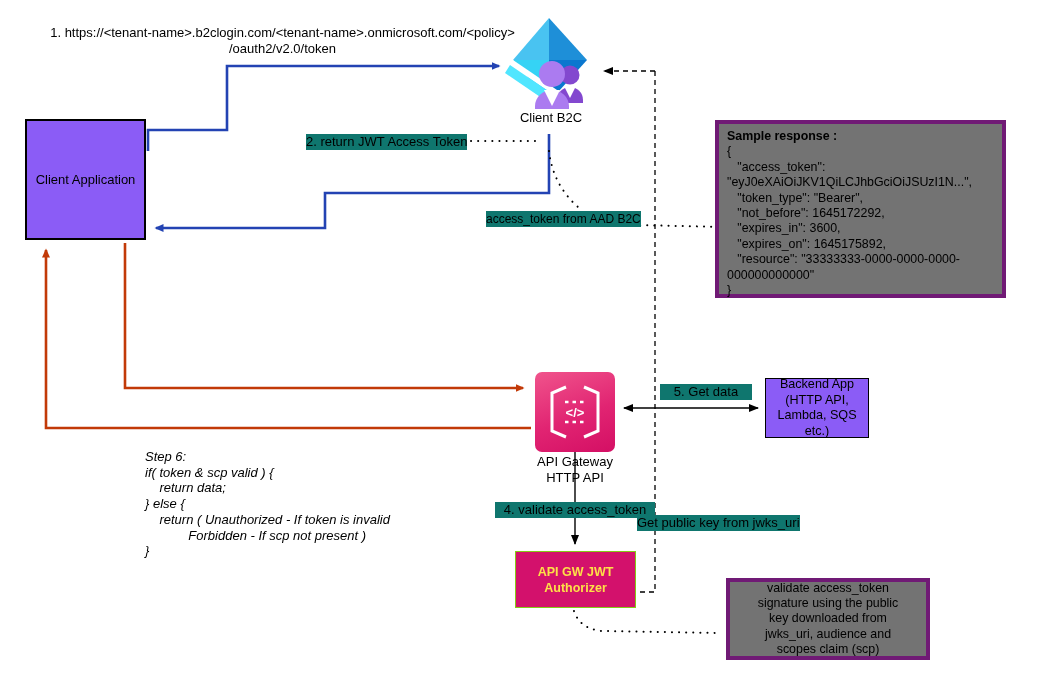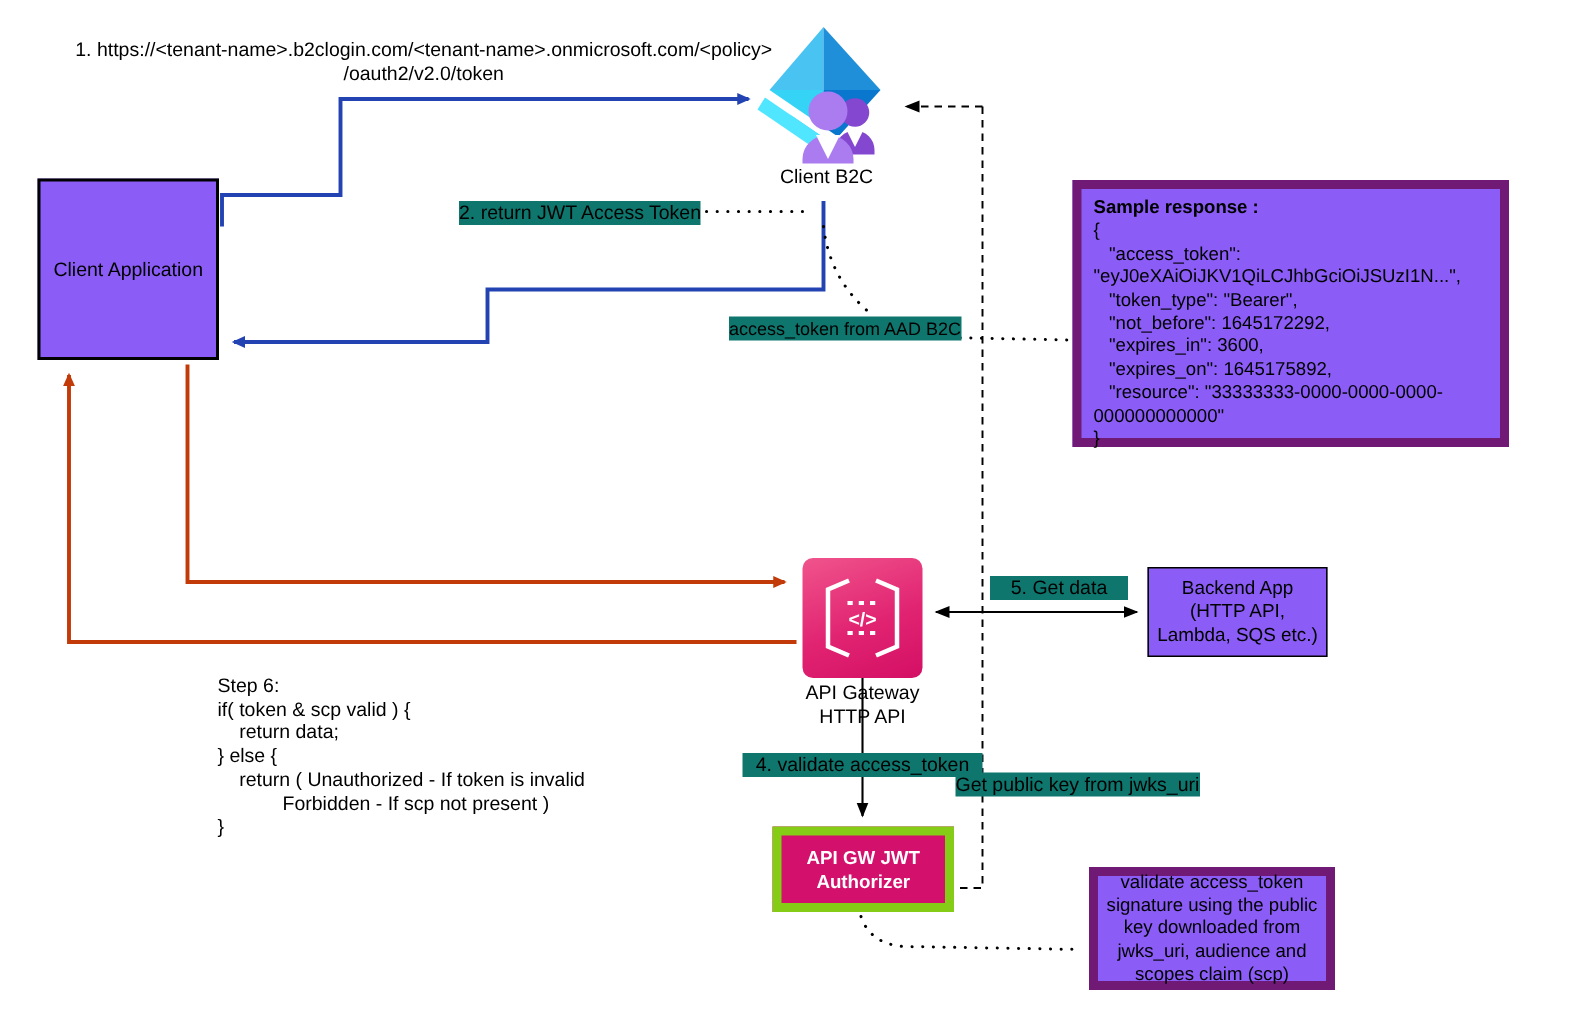--- a/index.html
+++ b/index.html
@@ -7,29 +7,29 @@
     position:relative;width:1047px;height:684px;background:#ffffff;overflow:hidden;
     font-family:"Liberation Sans","DejaVu Sans",sans-serif;color:#000;
   }
   .wires{position:absolute;left:0;top:0;z-index:1;}
   .lbl{position:absolute;z-index:2;font-size:13px;line-height:16px;}
   .bg{background:#0f766e;}
   .ctr{text-align:center;}
   .sm{font-size:12px;}
   .node{position:absolute;z-index:2;box-sizing:border-box;background:#8b5cf6;border:1.5px solid #000;
         display:flex;align-items:center;justify-content:center;text-align:center;font-size:13px;}
-  .bluebox{position:absolute;z-index:2;box-sizing:border-box;background:#8b5cf6;border:6px solid #701a75;}
+  .bluebox{position:absolute;z-index:2;box-sizing:border-box;background:#737373;border:4px solid #701a75;}
   .samplebox{padding:5px 8px 0 8px;font-size:12.4px;line-height:15.4px;}
   .samplebox .line{white-space:pre;}
   .notebox{display:flex;flex-direction:column;justify-content:center;text-align:center;
            font-size:12.4px;line-height:15.2px;}
-  .codeblock{position:absolute;z-index:2;font-size:13px;line-height:15.7px;}
+  .codeblock{position:absolute;z-index:2;font-size:13px;line-height:15.7px;font-style:italic;}
   .codeblock div{white-space:pre;}
-  .authorizer{position:absolute;z-index:2;box-sizing:border-box;background:#d3116c;border:6px solid #84cc16;
-              color:#ffffff;font-weight:bold;font-size:12.5px;line-height:16px;
+  .authorizer{position:absolute;z-index:2;box-sizing:border-box;background:#d3116c;border:1px solid #84cc16;
+              color:#fde047;font-weight:bold;font-size:12.5px;line-height:16px;
               display:flex;flex-direction:column;align-items:center;justify-content:center;text-align:center;}
   .apigw{position:absolute;z-index:2;width:80px;height:80px;border-radius:7px;
          background:linear-gradient(160deg,#f0548c 0%,#e12472 55%,#d40f64 100%);}
   .iconwrap{position:absolute;z-index:2;}
   .b{font-weight:bold;}
 </style>
 </head>
 <body>
 
 <div class="canvas">
@@ -132,32 +132,32 @@
       <line x1="30" y1="30" x2="50" y2="30" stroke="#fff" stroke-width="2.6" stroke-dasharray="3.5 4"></line>
       <line x1="30" y1="50" x2="50" y2="50" stroke="#fff" stroke-width="2.6" stroke-dasharray="3.5 4"></line>
       <text x="40" y="45" text-anchor="middle" fill="#fff" font-size="13" font-weight="bold" font-family="Liberation Sans, sans-serif">&lt;/&gt;</text>
     </svg>
   </div>
   <div class="lbl ctr" style="left:513px;top:454px;width:124px;">
     <div>API Gateway</div>
     <div>HTTP API</div>
   </div>
 
-  <div class="node notebox" style="left:765px;top:378px;width:120px;height:60px;border-width:1.5px;font-size:12.6px;line-height:15.5px;">
+  <div class="node notebox" style="left:765px;top:378px;width:104px;height:60px;border-width:1.5px;font-size:12.6px;line-height:15.5px;">
     <div>Backend App</div>
     <div>(HTTP API,</div>
     <div>Lambda, SQS etc.)</div>
   </div>
 
   <div class="authorizer" style="left:515px;top:551px;width:121px;height:57px;">
     <div>API GW JWT</div>
     <div>Authorizer</div>
   </div>
 
-  <div class="bluebox notebox" style="left:726px;top:578px;width:164px;height:82px;">
+  <div class="bluebox notebox" style="left:726px;top:578px;width:204px;height:82px;">
     <div>validate access_token</div>
     <div>signature using the public</div>
     <div>key downloaded from</div>
     <div>jwks_uri, audience and</div>
     <div>scopes claim (scp)</div>
   </div>
 
   <div class="codeblock" style="left:145px;top:449px;">
     <div>Step 6:</div>
     <div>if( token &amp; scp valid ) {</div>

